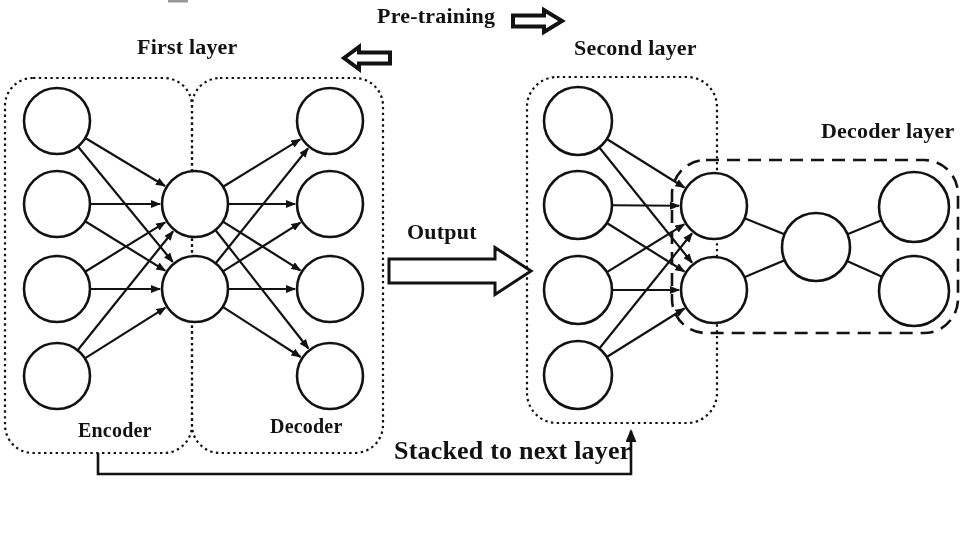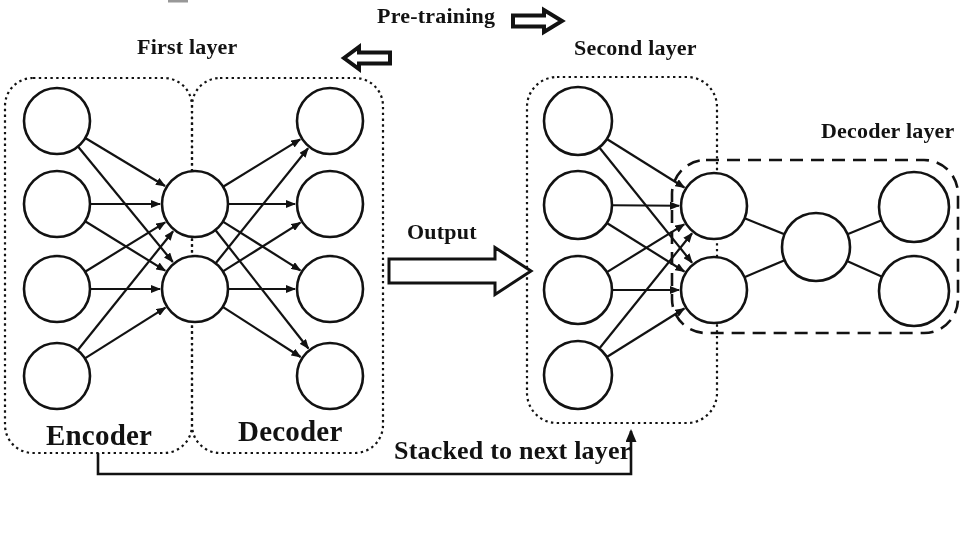--- a/index.html
+++ b/index.html
@@ -14,21 +14,21 @@
   .stage svg{position:absolute;left:0;top:0;}
   .lbl{
     position:absolute;
     font-weight:700;
     font-size:22px;
     line-height:1.12;
     color:#121212;
     white-space:nowrap;
     letter-spacing:0.2px;
   }
-  .lbl-lg{font-size:29px;}
+  .lbl-lg{font-size:20px;margin-left:32px;}
   .lbl-md{font-size:26px;}
 </style>
 </head>
 <body>
 
 <div class="stage">
 
   <svg id="net-svg" width="961" height="546" viewBox="0 0 961 546">
       <defs>
         <marker id="arrh" markerWidth="10" markerHeight="8" refX="9" refY="4" orient="auto" markerUnits="userSpaceOnUse">

